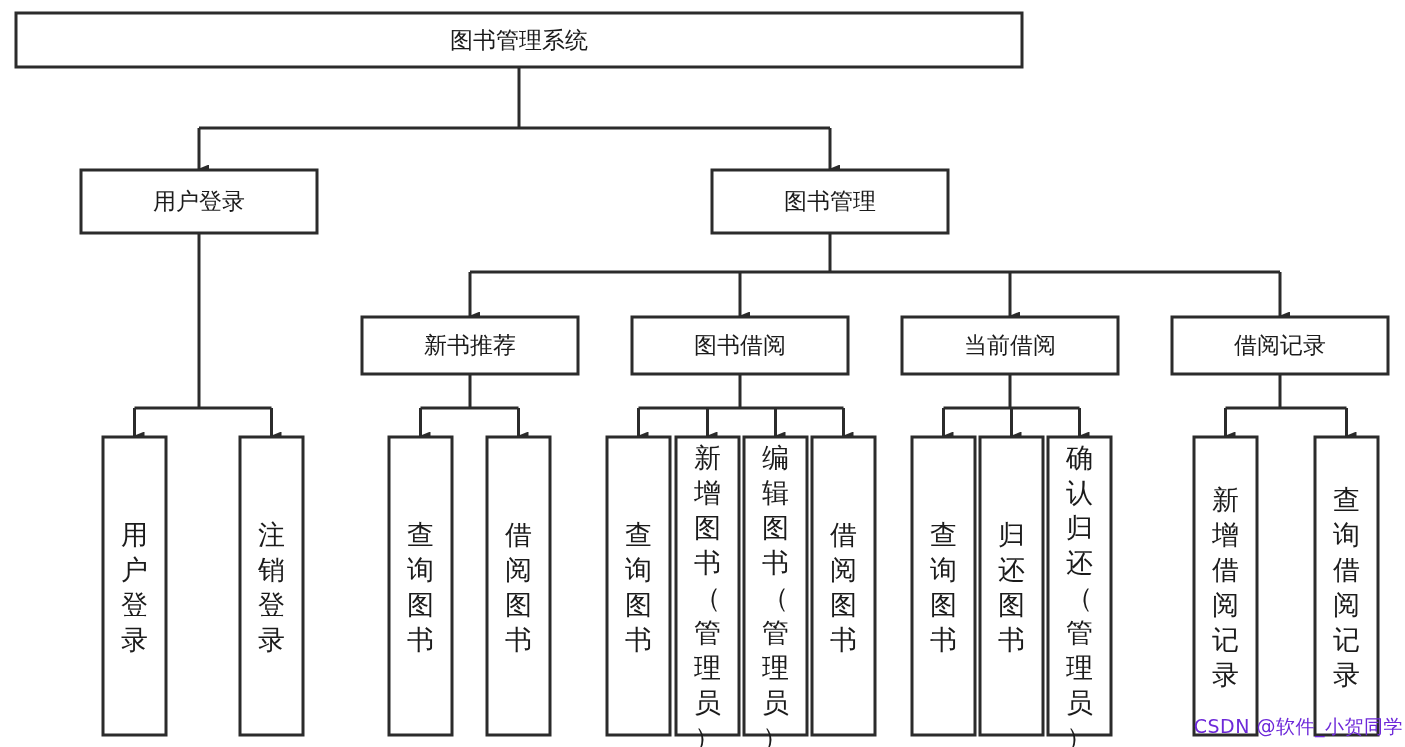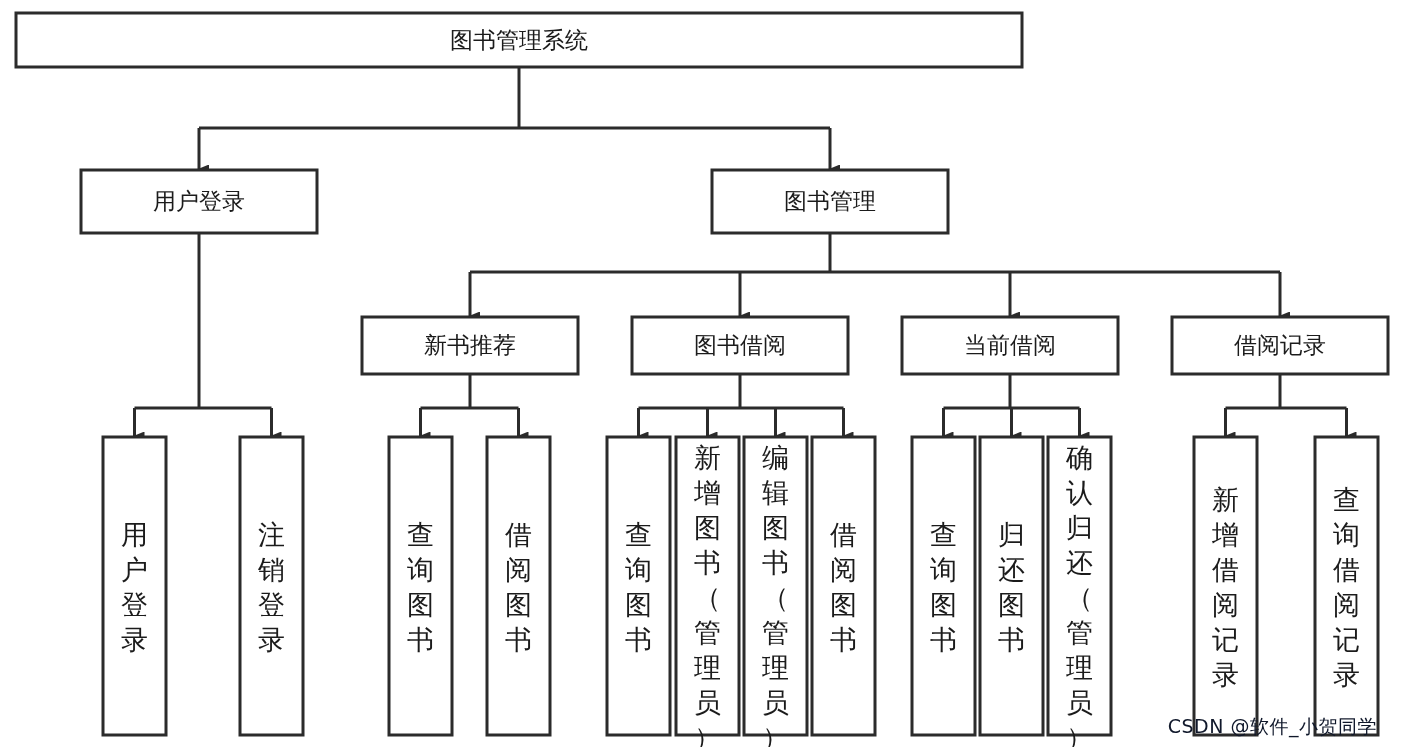--- a/index.html
+++ b/index.html
@@ -48,23 +48,23 @@
     dominant-baseline: middle;
   }
   .node-label-vert {
     fill: #1b1b1b;
     font-family: "DejaVu Sans", "Liberation Sans", sans-serif;
     font-size: 27px;
     text-anchor: middle;
   }
   .watermark {
     position: absolute;
-    right: 28px;
+    right: 2px;
     bottom: 7px;
-    color: #0f172a;
+    color: #6d28d9;
     font-family: "DejaVu Sans", "Liberation Sans", sans-serif;
     font-size: 19px;
     letter-spacing: 0.5px;
     white-space: nowrap;
     user-select: none;
   }
 </style>
 </head>
 <body>
 

